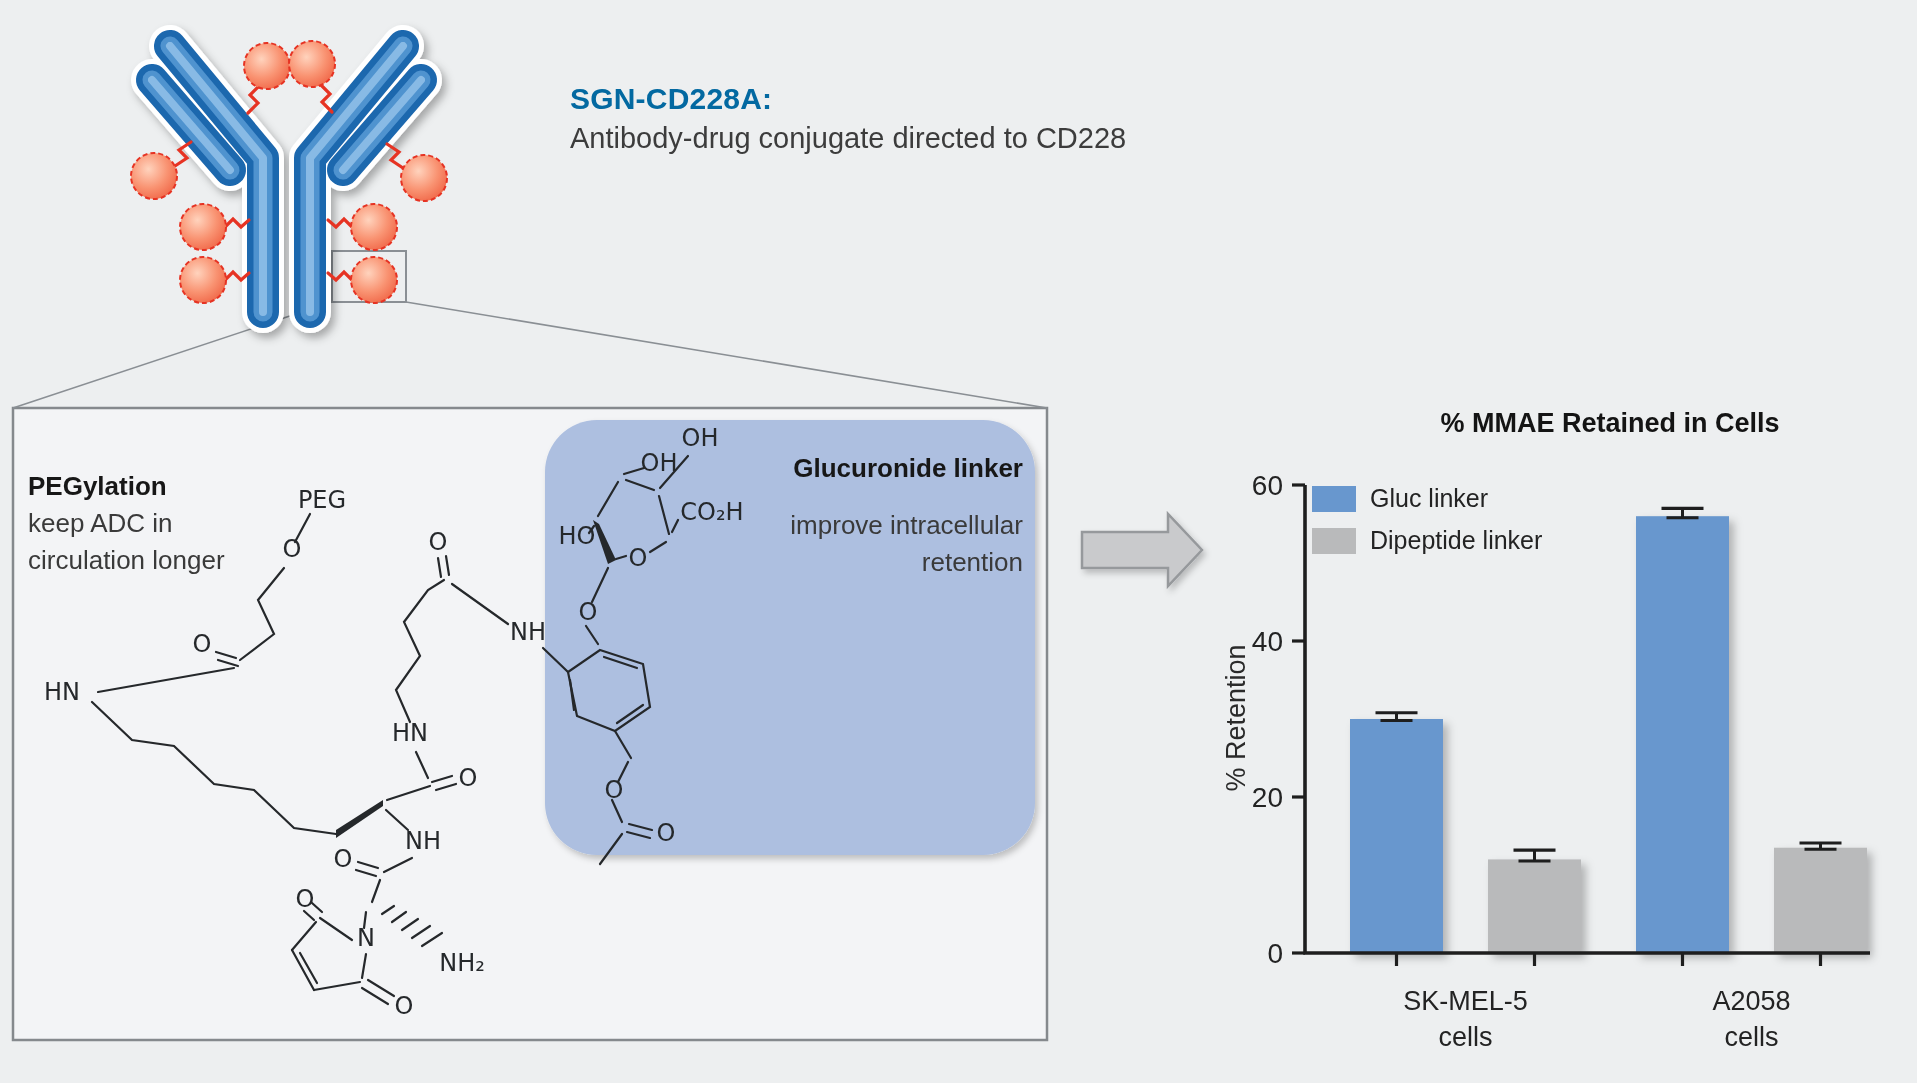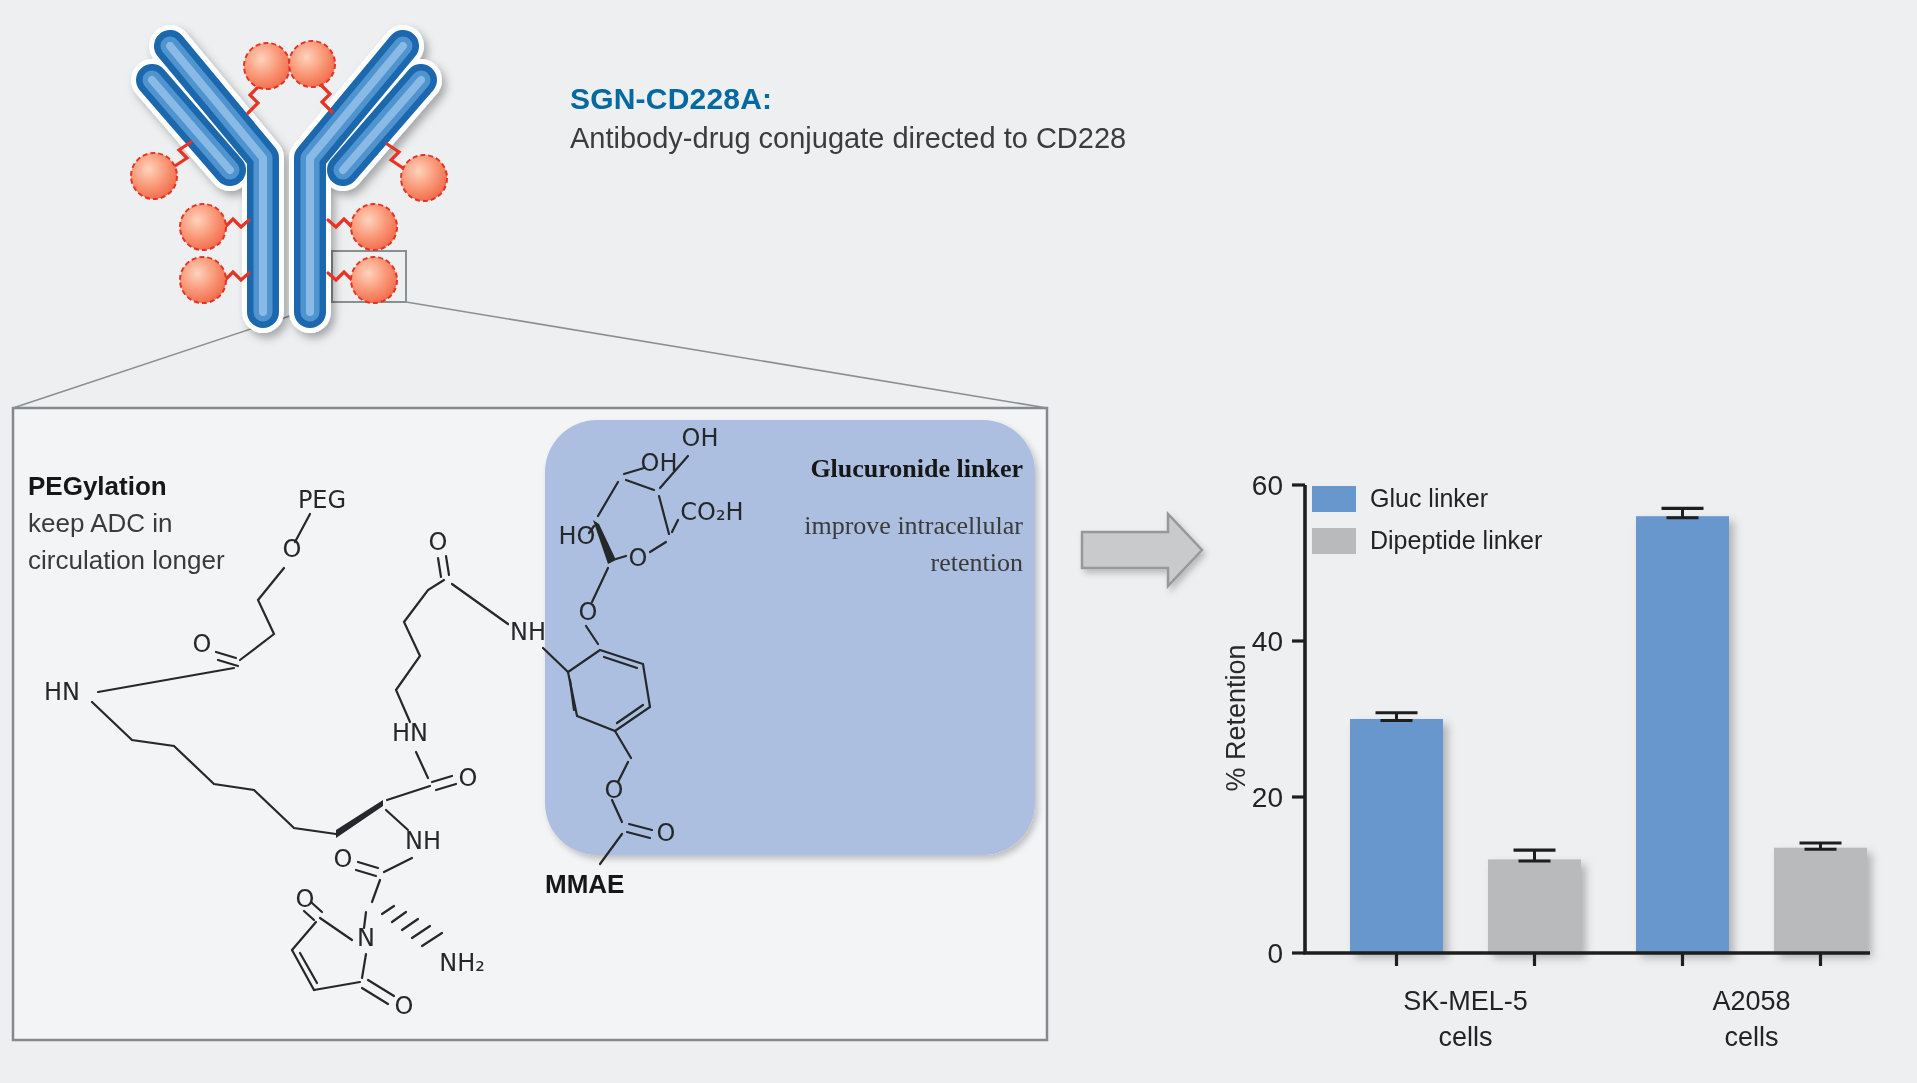--- a/index.html
+++ b/index.html
@@ -5,21 +5,21 @@
   html,body{margin:0;padding:0;background:#e9ebed;}
   .canvas{position:relative;width:1917px;height:1083px;background:#edeff0;overflow:hidden;
           font-family:"Liberation Sans","DejaVu Sans",sans-serif;color:#3a3a3a;}
   svg{position:absolute;left:0;top:0;}
   #art{width:1917px;height:1083px;}
   .abs{position:absolute;}
   .hdr-title{font-size:30px;font-weight:bold;color:#0369a1;letter-spacing:.2px;}
   .hdr-sub{font-size:29px;color:#3c3c3c;}
   .ann{font-size:26px;line-height:37px;color:#3a3a3a;}
   .ann .t{font-weight:bold;color:#171717;}
-  .ann.right{text-align:right;font-family:Liberation Serif, serif;}
+  .ann.right{text-align:right;}
   .chart-title{font-size:27px;font-weight:bold;color:#141414;text-align:center;}
   .ylab{font-size:27px;color:#2a2a2a;text-align:center;transform:rotate(-90deg);}
   #chart text{font-family:"Liberation Sans","DejaVu Sans",sans-serif;fill:#232323;}
   .atom{font-size:24px;fill:#25282b;font-family:"DejaVu Sans","Liberation Sans",sans-serif;}
 </style>
 </head>
 <body>
 
 <div class="canvas">
 
@@ -215,23 +215,23 @@
   </div>
 
 
   <div class="abs ann right" style="right:894px;top:450px;width:330px;">
     <div class="t">Glucuronide linker</div>
     <div style="margin-top:20px;">improve intracellular</div>
     <div>retention</div>
   </div>
 
   <div class="abs ann" style="left:545px;top:866px;">
-    <div class="t">MMAE</div>
-  </div>
-
+  </div>
+
+  <div class="abs chart-title" style="left:1320px;top:408px;width:580px;">% MMAE Retained in Cells</div>
   <div class="abs ylab" style="left:1087px;top:702px;width:300px;height:32px;">% Retention</div>
 
   <svg id="chart" class="abs" style="left:1220px;top:400px;" width="690" height="675" viewBox="0 0 690 675">
       <defs>
         <filter id="barsh" x="-30%" y="-30%" width="170%" height="170%">
           <feDropShadow dx="5" dy="5" stdDeviation="4" flood-color="#000" flood-opacity="0.25"></feDropShadow>
         </filter>
       </defs>
       <rect x="130" y="319" width="93" height="234" fill="#6897ce" filter="url(#barsh)"></rect>
       <line x1="176.5" y1="312.76" x2="176.5" y2="321" stroke="#1e1e1e" stroke-width="3"></line>

